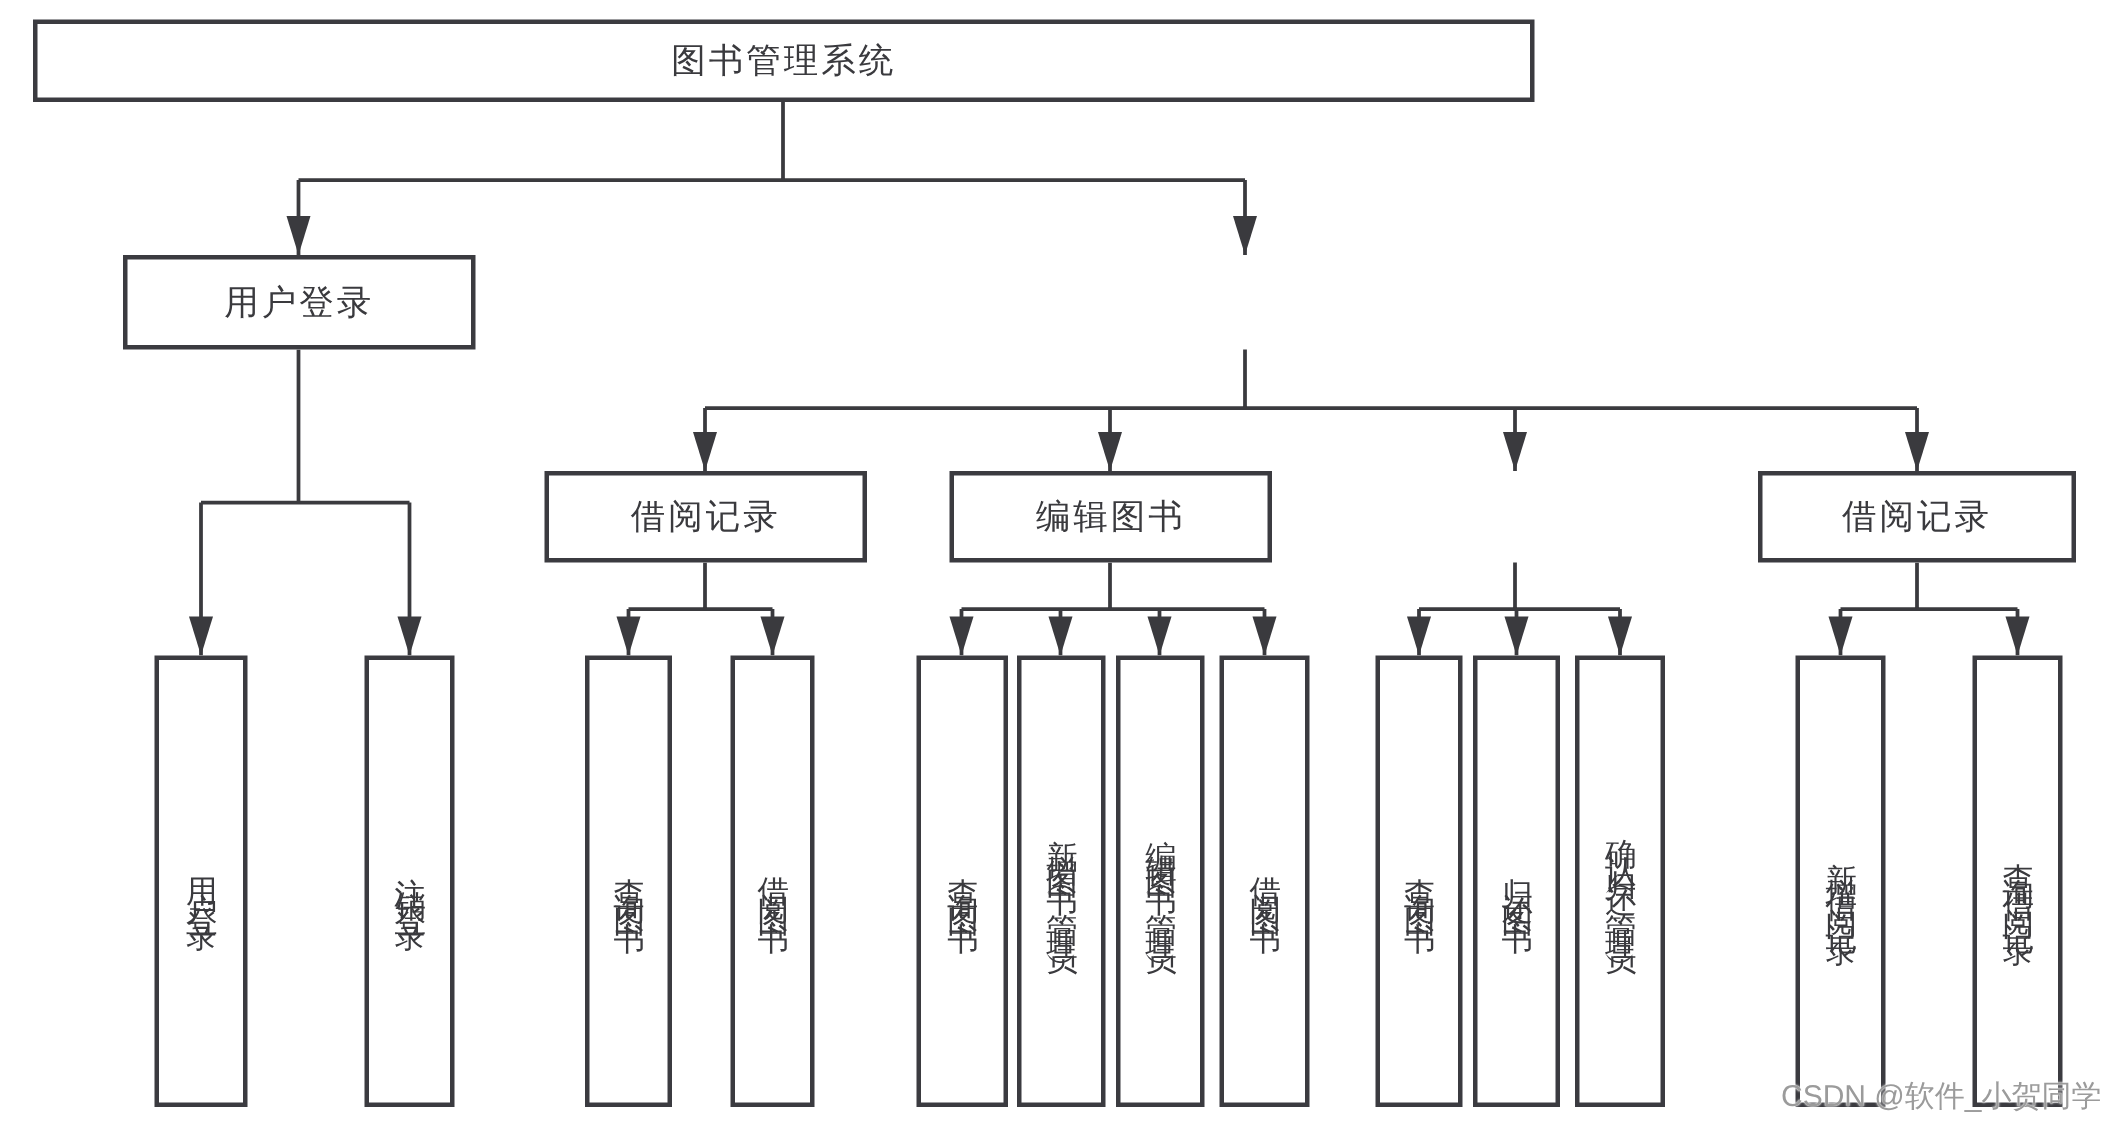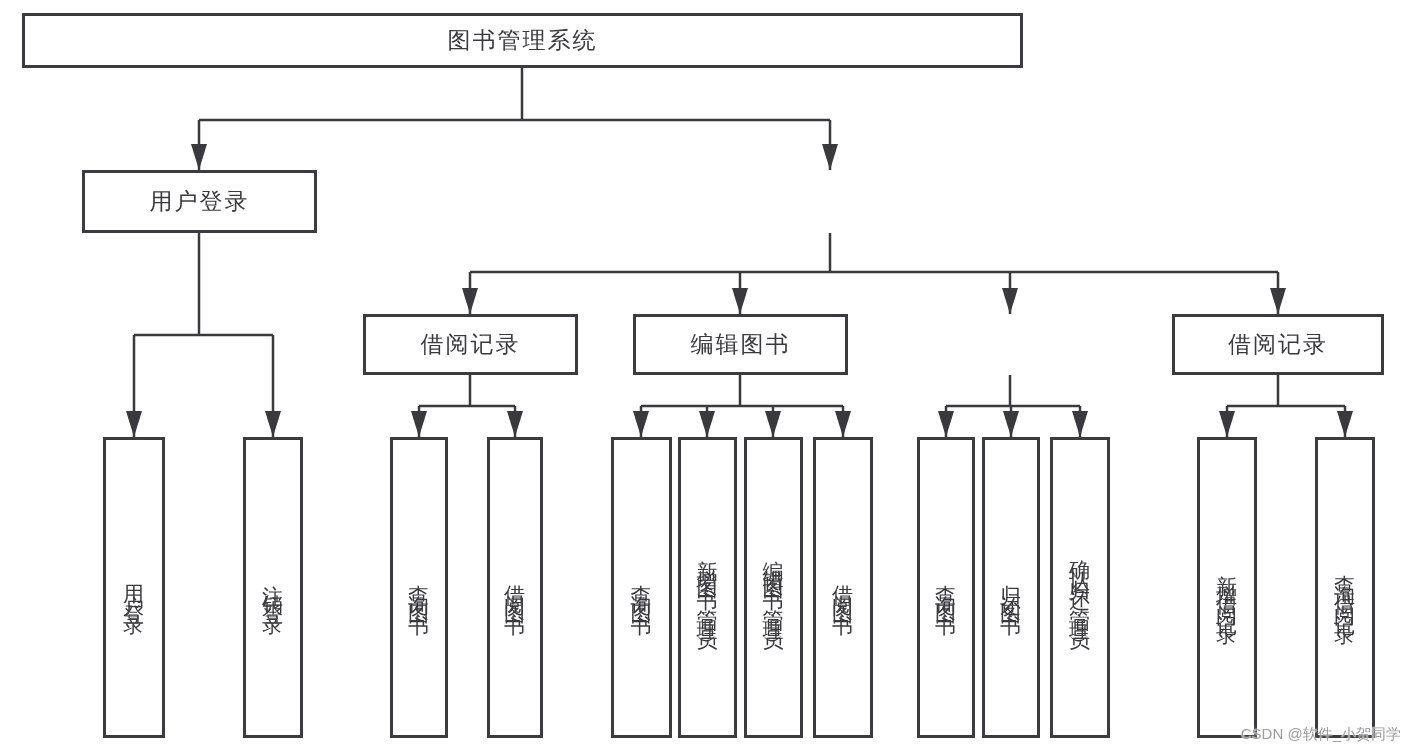--- a/index.html
+++ b/index.html
@@ -31,21 +31,21 @@
     writing-mode:vertical-lr;
     font-size:21px;
     letter-spacing:10px;
     line-height:1;
   }
   .watermark{
     position:absolute;
     right:4px;
     bottom:3px;
     z-index:3;
-    font-size:15px;
+    font-size:20px;
     color:#9b9b9b;
     text-shadow:0 0 2px #ffffff,0 0 1px #ffffff;
     white-space:nowrap;
   }
 </style>
 </head>
 <body>
 
 <div class="canvas">
 

